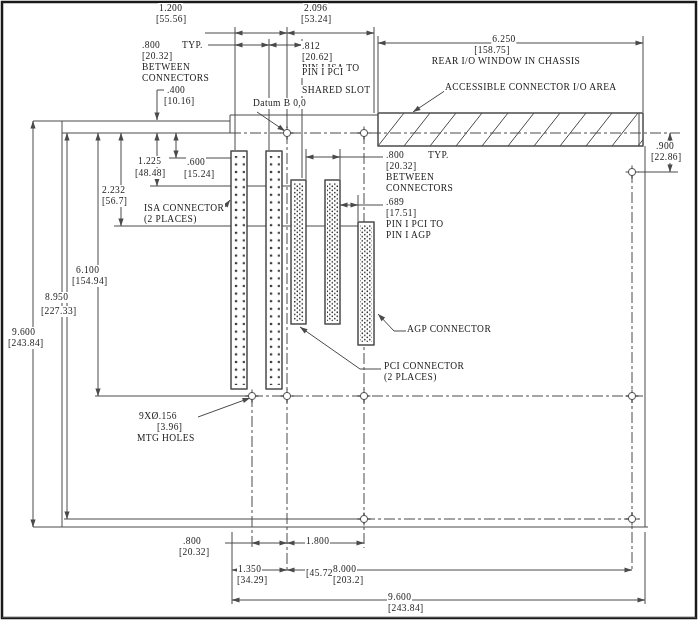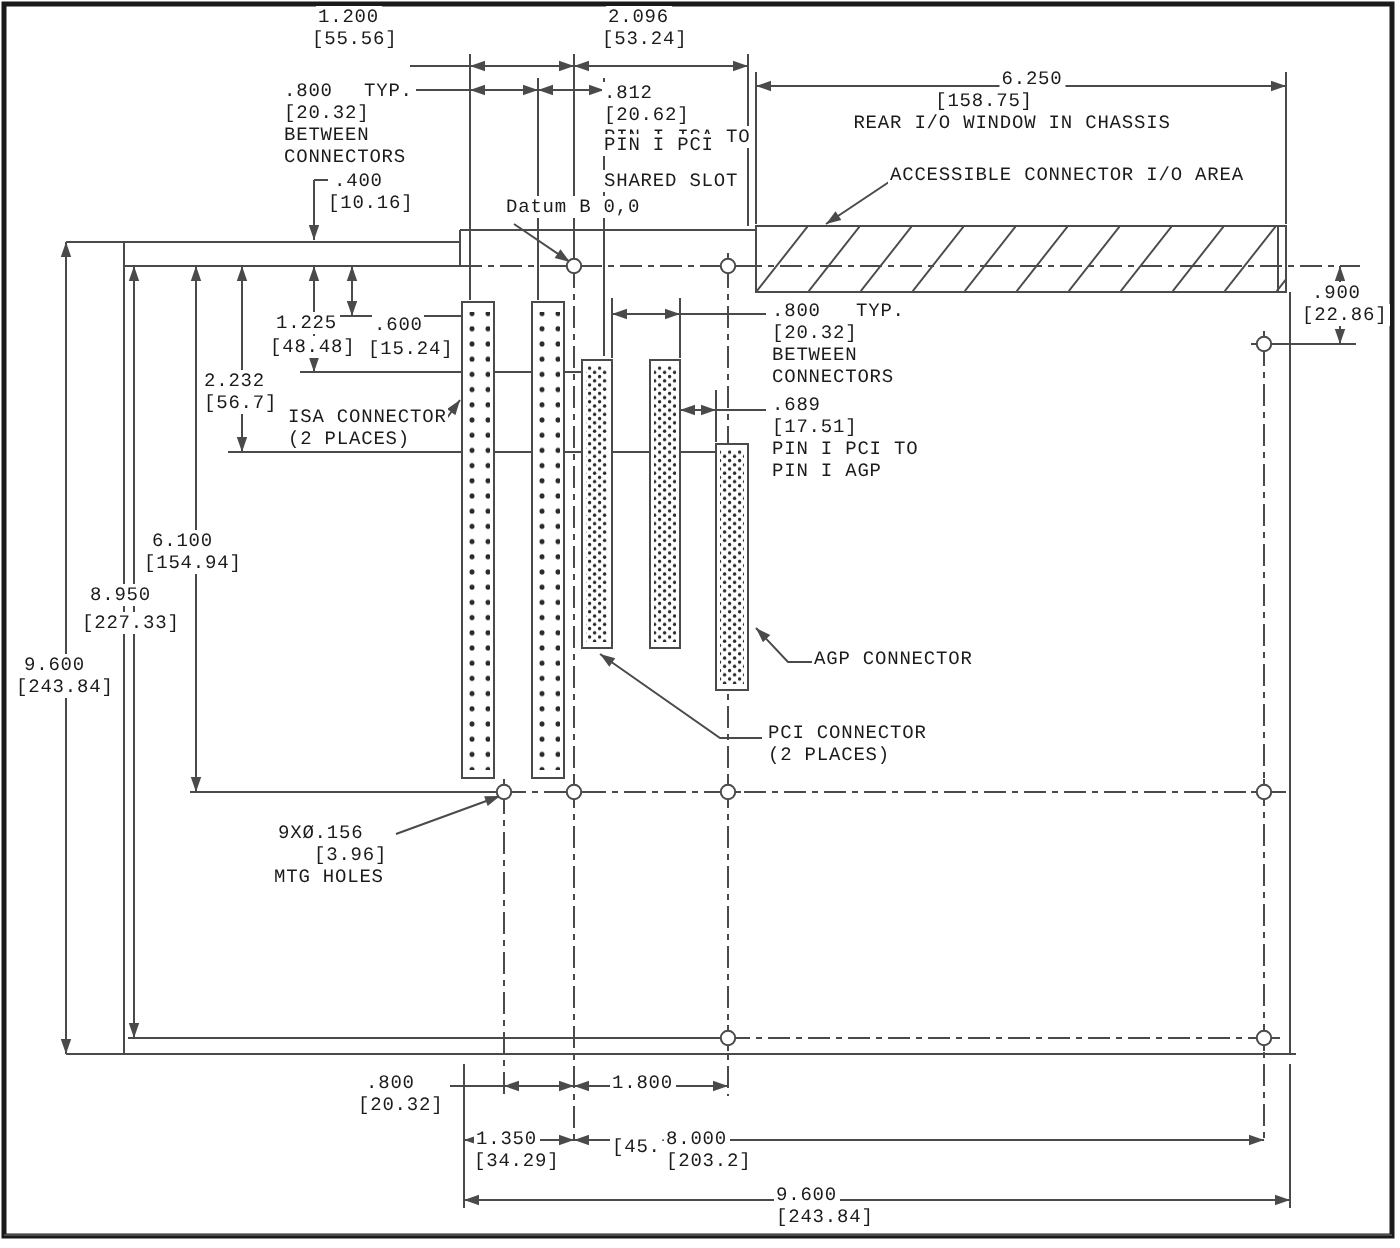--- a/index.html
+++ b/index.html
@@ -1,17 +1,17 @@
 <!DOCTYPE html>
 <html><head>
 <meta charset="utf-8">
 <style>
   html,body{margin:0;padding:0;background:#fff;}
   .stage{position:relative;width:700px;height:624px;background:#ffffff;overflow:hidden;
-         font-family:Liberation Mono, monospace;}
+         font-family:Liberation Serif, serif;}
   .stage svg{position:absolute;left:0;top:0;}
   .lbl{position:absolute;font-size:9.5px;line-height:11px;letter-spacing:.4px;
        color:#1b1b1b;background:#fff;white-space:pre;padding:0 1px;z-index:3;}
   .ctr{transform:translateX(-50%);}
   line,path.ln{stroke:#4a4a4a;stroke-width:1;}
 </style>
 </head>
 <body>
 
 <div class="stage">
@@ -220,21 +220,21 @@
 <div class="lbl" style="left:163px;top:96px">[10.16]</div>
 
 <div class="lbl" style="left:301px;top:41px">.812</div>
 <div class="lbl" style="left:301px;top:52px">[20.62]</div>
 <div class="lbl" style="left:301px;top:63px">PIN I ISA TO</div>
 <div class="lbl" style="left:301px;top:67px">PIN I PCI</div>
 <div class="lbl" style="left:301px;top:85px">SHARED SLOT</div>
 
 <div class="lbl" style="left:252px;top:98px">Datum B 0,0</div>
 
-<div class="lbl ctr" style="left:516px;top:34px">6.250</div>
+<div class="lbl ctr" style="left:504px;top:34px">6.250</div>
 <div class="lbl ctr" style="left:492px;top:45px">[158.75]</div>
 <div class="lbl" style="left:444px;top:82px">ACCESSIBLE CONNECTOR I/O AREA</div>
 <div class="lbl ctr" style="left:506px;top:56px">REAR I/O WINDOW IN CHASSIS</div>
 
 <div class="lbl" style="left:655px;top:141px">.900</div>
 <div class="lbl" style="left:650px;top:152px">[22.86]</div>
 
 <div class="lbl" style="left:385px;top:150px">.800</div>
 <div class="lbl" style="left:427px;top:150px">TYP.</div>
 <div class="lbl" style="left:385px;top:161px">[20.32]</div>

